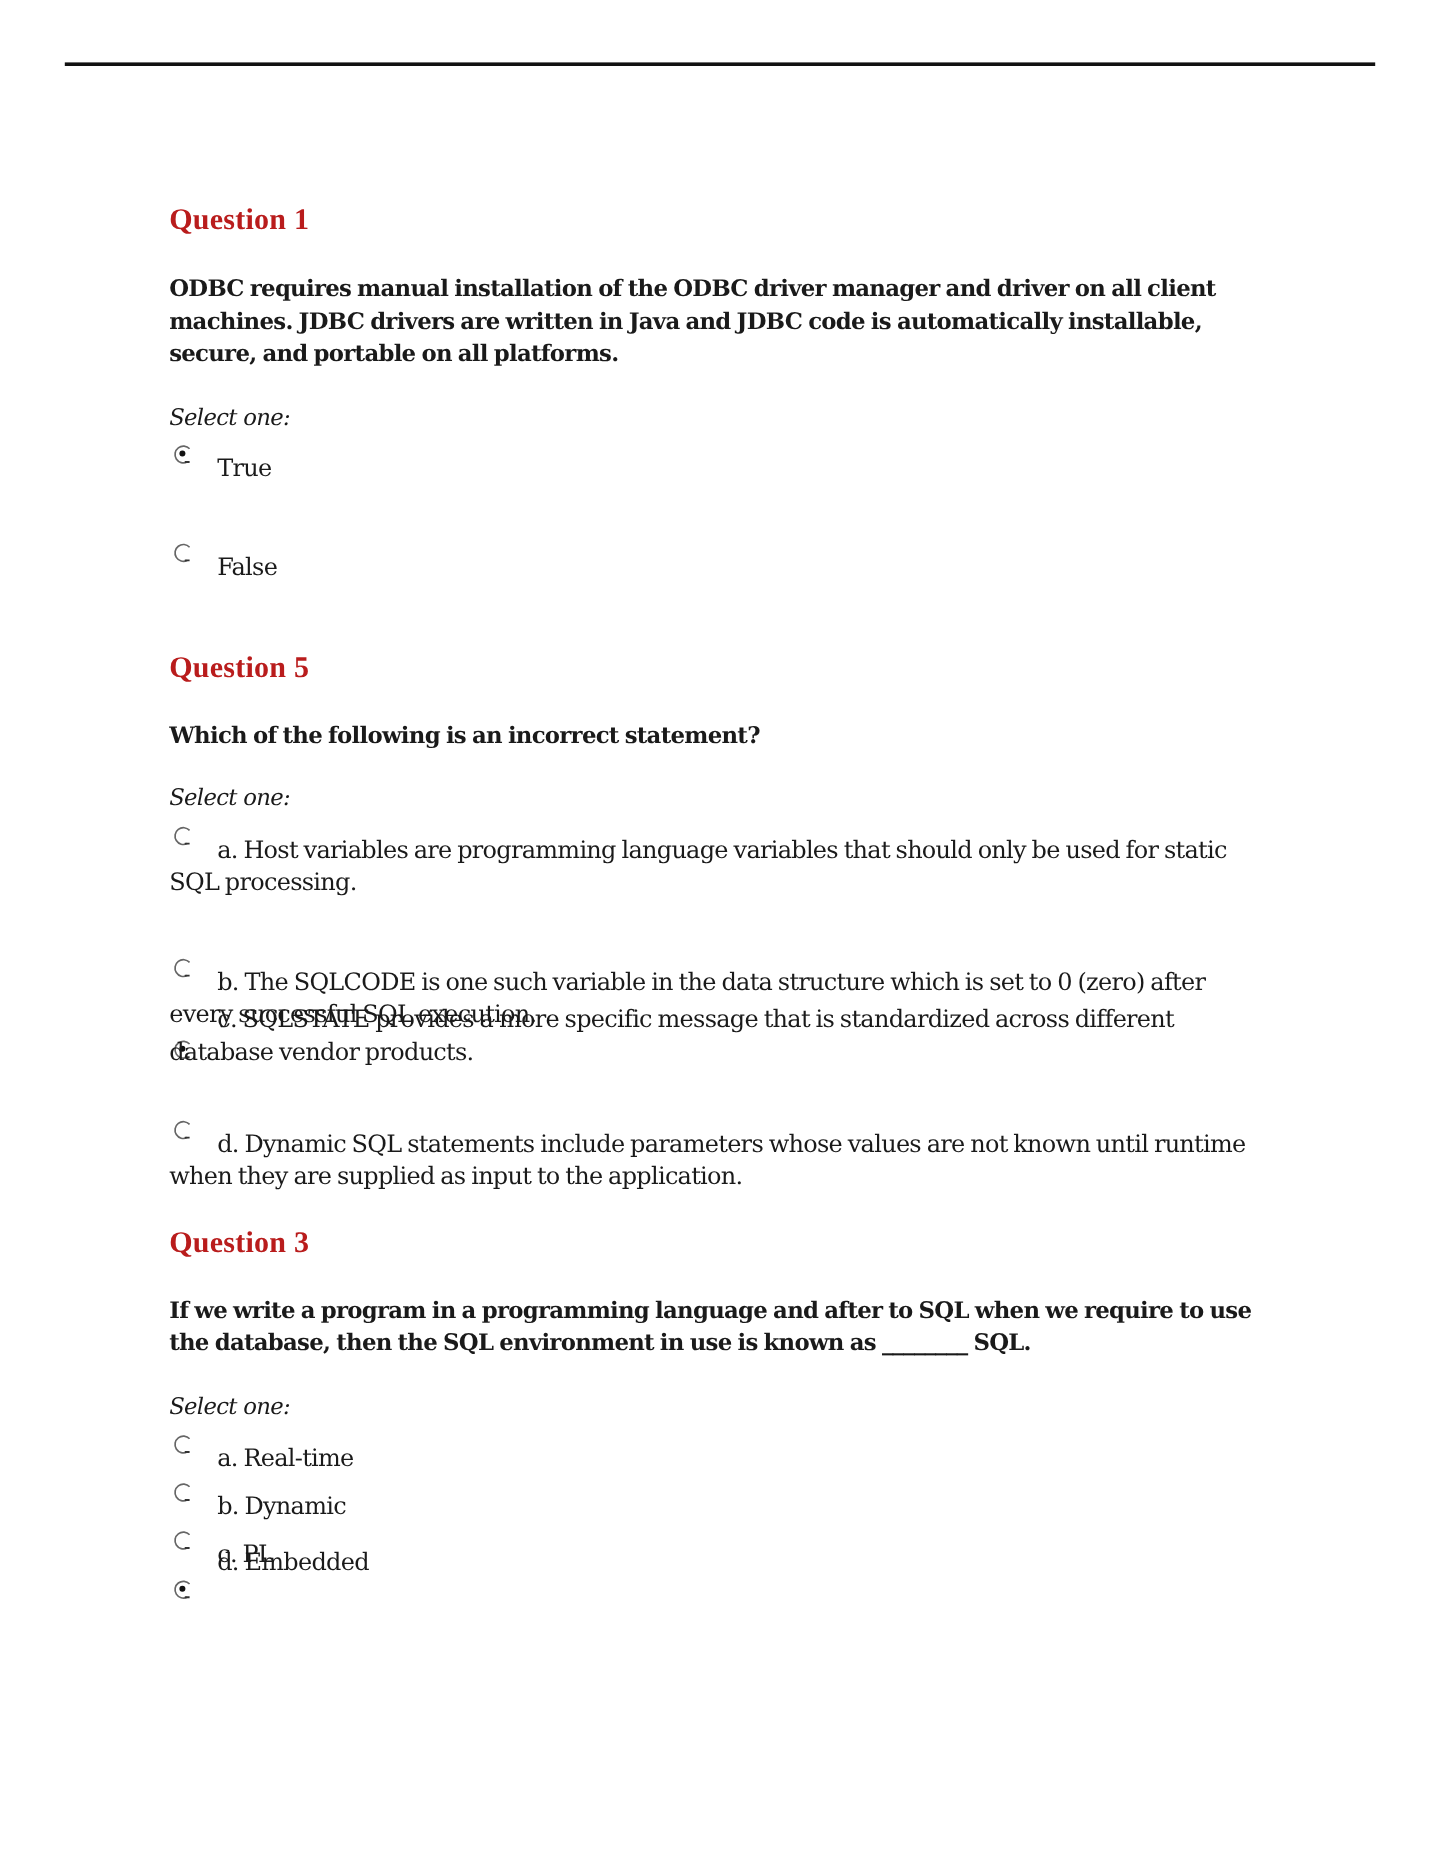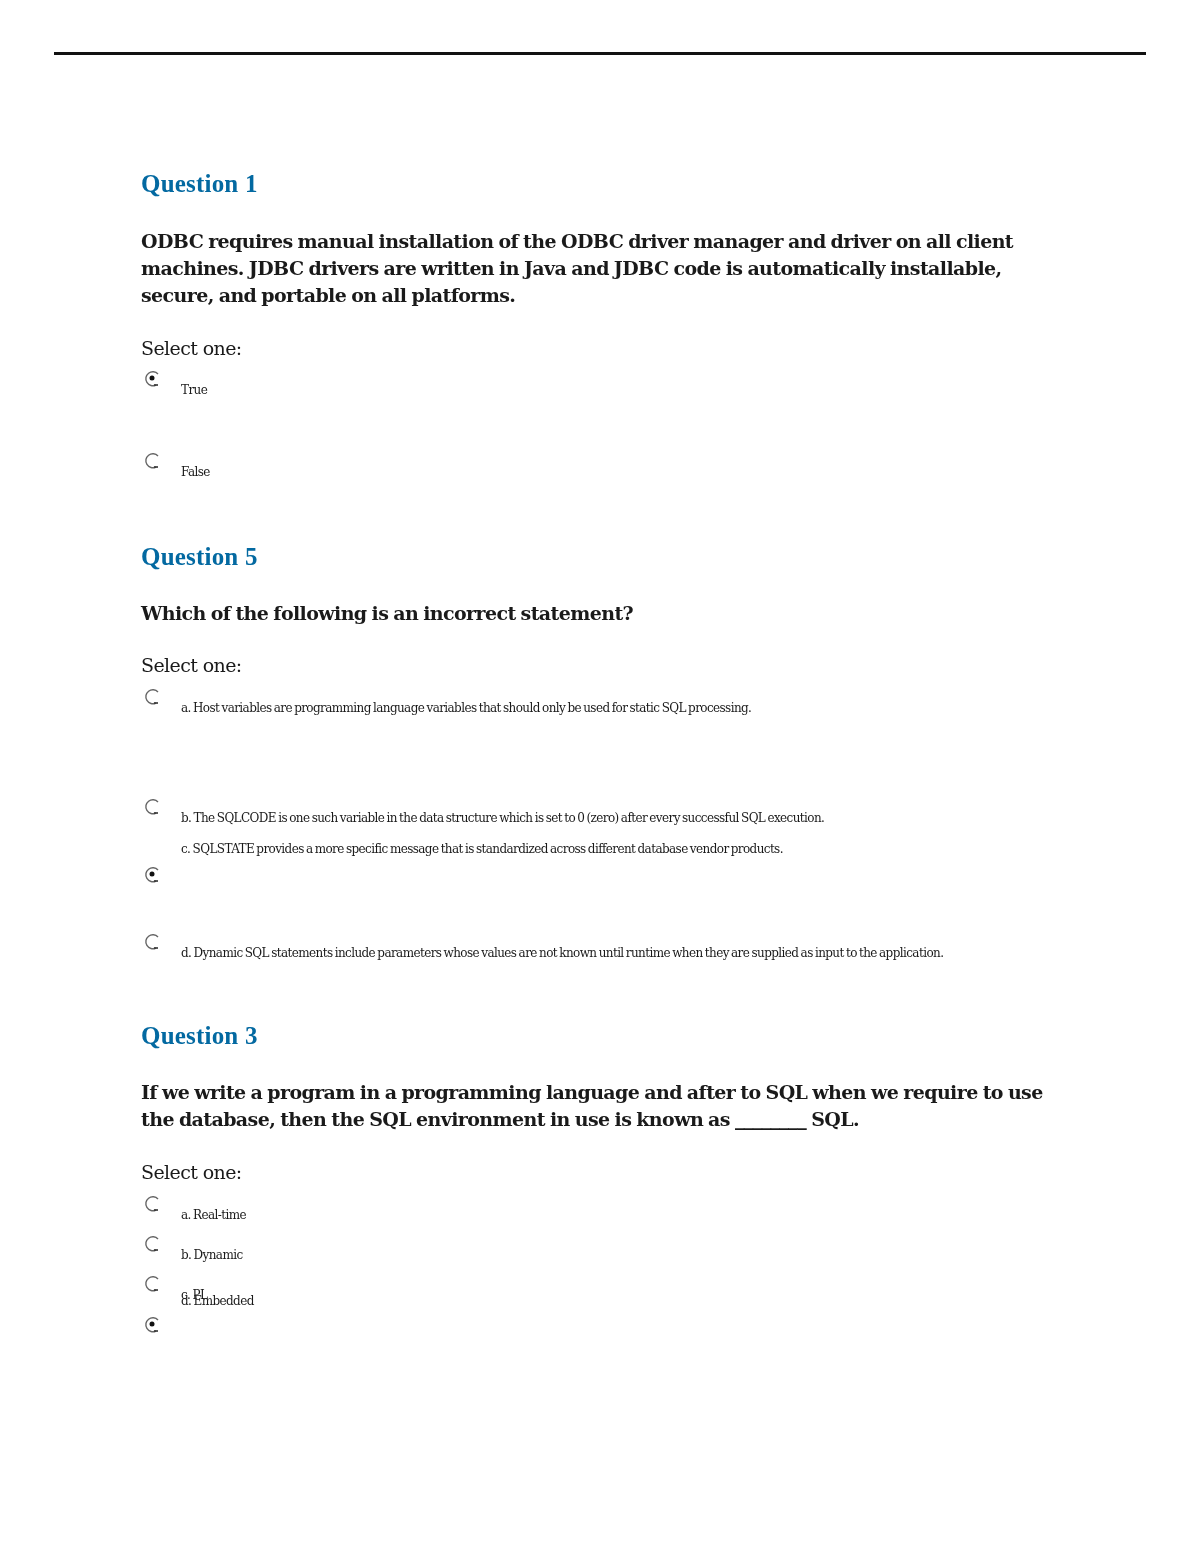--- a/index.html
+++ b/index.html
@@ -1,25 +1,25 @@
 <!DOCTYPE html>
 <html><head>
   <meta charset="utf-8">
   <style>
     html, body { margin:0; padding:0; background:#ffffff; }
     body { width:1200px; height:1553px; position:relative; overflow:hidden;
            font-family:"DejaVu Serif", serif; color:#1a1a1a; }
     .top-rule { position:absolute; left:54px; top:52px; width:1092px; height:3px; background:#111; }
     .content { position:absolute; left:141px; top:0; width:920px; }
     .q-title { position:absolute; left:0; font-family:"Liberation Serif", serif; font-weight:bold;
-               font-size:25px; color:#0369a1; letter-spacing:0.2px; }
+               font-size:25px; color:#b91c1c; letter-spacing:0.2px; }
     .q-text { position:absolute; left:0; width:920px; font-size:19px; line-height:27px;
               letter-spacing:-0.6px; word-spacing:-1px;font-weight:bold; }
-    .select-one { position:absolute; left:0; font-size:19px; letter-spacing:-0.6px; }
-    .option { position:absolute; left:0; width:920px; font-size:12px; line-height:27px;
+    .select-one { position:absolute; left:0; font-size:19px; letter-spacing:-0.6px;font-style:italic; }
+    .option { position:absolute; left:0; width:920px; font-size:20px; line-height:27px;
               letter-spacing:-0.6px; word-spacing:-1px; }
     .option .label-first { padding-left:40px; display:inline; }
     .radio { position:absolute; left:3px; width:14px; height:14px; }
     .radio svg { display:block; }
   </style>
 </head>
 <body>
 
 <div class="top-rule"></div>
 

